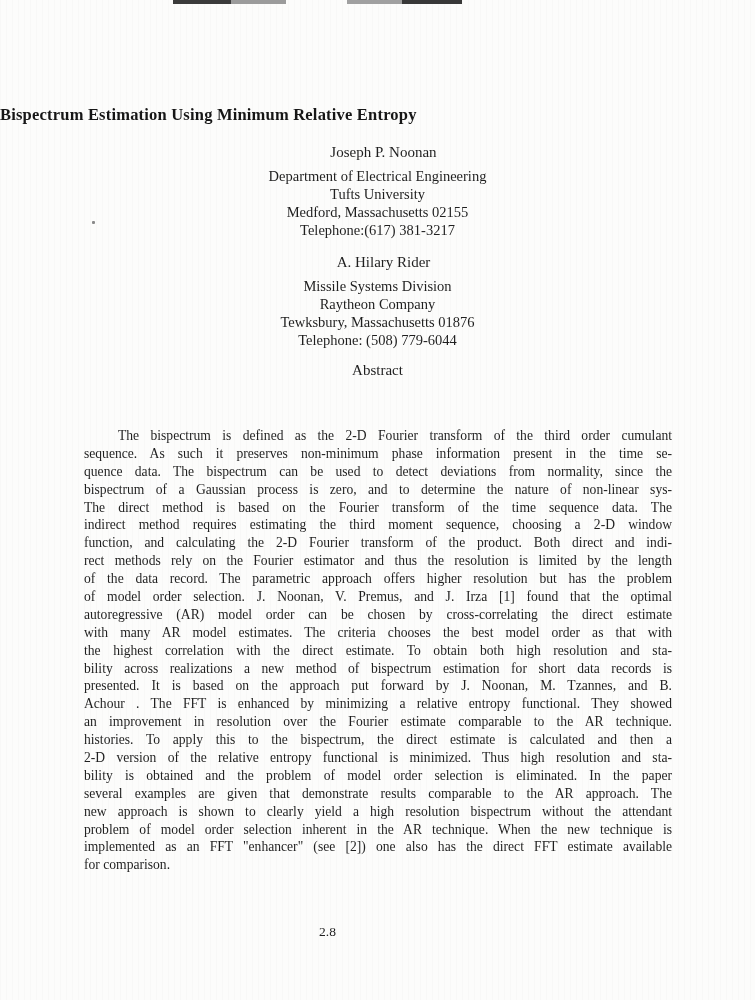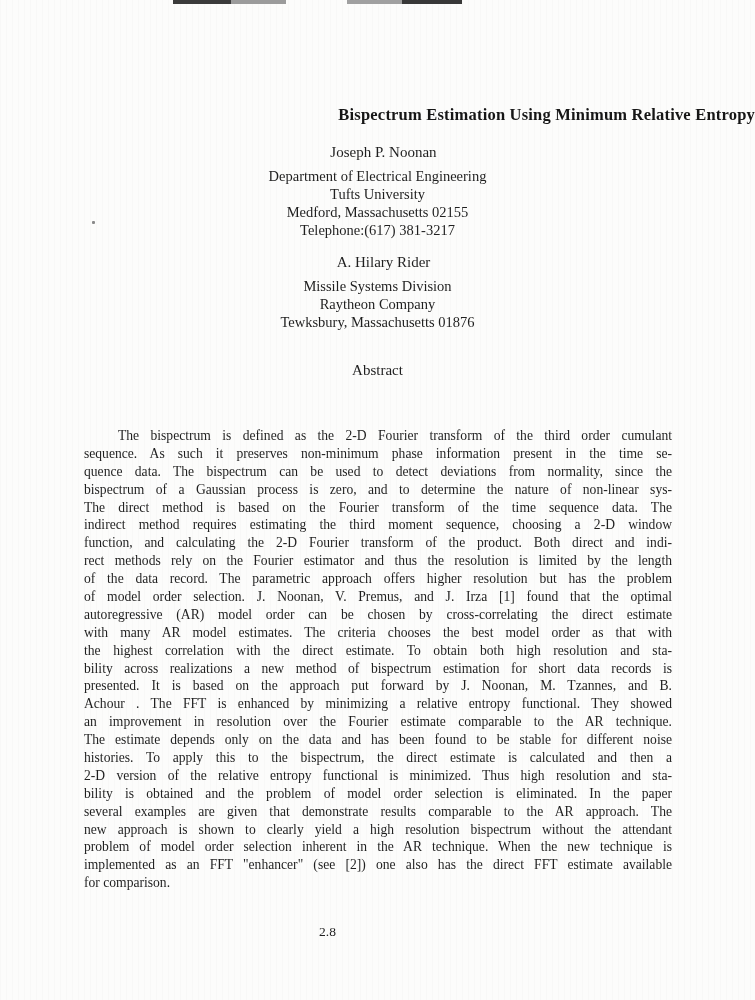--- a/index.html
+++ b/index.html
@@ -18,21 +18,21 @@
   .scan-bar { position: absolute; top: 0; height: 4px; }
   .bar-a-dark  { left: 173px; width: 58px; background: #3b3b3b; }
   .bar-a-gray  { left: 231px; width: 55px; background: #9b9b9b; }
   .bar-b-gray  { left: 347px; width: 55px; background: #a0a0a0; }
   .bar-b-dark  { left: 402px; width: 60px; background: #383838; }
   .speck { position: absolute; left: 92px; top: 221px; width: 3px; height: 3px; background: #8a8a8a; border-radius: 1px; }
 
   .title {
     position: absolute;
     top: 105px; left: 0; width: 755px;
-    text-align: right;
+    text-align: left;
     font-size: 16.5px;
     font-weight: bold;
     letter-spacing: 0.2px;
     color: #161616;
   }
   .author-block { position: absolute; left: 0; width: 755px; text-align: center; }
   .author-1 { top: 144px; }
   .author-2 { top: 254px; }
   .author-name { font-size: 15px; margin-bottom: 6px; padding-left: 12px; }
   .affil-line { font-size: 14.5px; line-height: 18px; }
@@ -88,20 +88,21 @@
     <div class="affil-line">Tufts University</div>
     <div class="affil-line">Medford, Massachusetts 02155</div>
     <div class="affil-line">Telephone:(617) 381-3217</div>
   </div>
 
   <div class="author-block author-2">
     <div class="author-name">A. Hilary Rider</div>
     <div class="affil-line">Missile Systems Division</div>
     <div class="affil-line">Raytheon Company</div>
     <div class="affil-line">Tewksbury, Massachusetts 01876</div>
+    <div class="affil-line">Telephone: (508) 779-6044</div>
   </div>
 
   <div class="abstract-heading">Abstract</div>
 
   <div class="abstract-body">
     <div class="abs-line first">The bispectrum is defined as the 2-D Fourier transform of the third order cumulant</div>
     <div class="abs-line">sequence.  As such it preserves non-minimum phase information present in the time se-</div>
     <div class="abs-line">quence data.  The bispectrum can be used to detect deviations from normality, since the</div>
     <div class="abs-line">bispectrum of a Gaussian process is zero, and to determine the nature of non-linear sys-</div>
     <div class="abs-line">The direct method is based on the Fourier transform of the time sequence data.  The</div>
@@ -110,21 +111,20 @@
     <div class="abs-line">rect methods rely on the Fourier estimator and thus the resolution is limited by the length</div>
     <div class="abs-line">of the data record.  The parametric approach offers higher resolution but has the problem</div>
     <div class="abs-line">of model order selection.  J. Noonan, V. Premus, and J. Irza [1] found that the optimal</div>
     <div class="abs-line">autoregressive (AR) model order can be chosen by cross-correlating the direct estimate</div>
     <div class="abs-line">with many AR model estimates.  The criteria chooses the best model order as that with</div>
     <div class="abs-line">the highest correlation with the direct estimate.  To obtain both high resolution and sta-</div>
     <div class="abs-line">bility across realizations a new method of bispectrum estimation for short data records is</div>
     <div class="abs-line">presented.  It is based on the approach put forward by J. Noonan, M. Tzannes, and B.</div>
     <div class="abs-line">Achour .  The FFT is enhanced by minimizing a relative entropy functional.  They showed</div>
     <div class="abs-line">an improvement in resolution over the Fourier estimate comparable to the AR technique.</div>
-    <div class="abs-line">The estimate depends only on the data and has been found to be stable for different noise</div>
     <div class="abs-line">histories.  To apply this to the bispectrum, the direct estimate is calculated and then a</div>
     <div class="abs-line">2-D version of the relative entropy functional is minimized.  Thus high resolution and sta-</div>
     <div class="abs-line">bility is obtained and the problem of model order selection is eliminated.  In the paper</div>
     <div class="abs-line">several examples are given that demonstrate results comparable to the AR approach.  The</div>
     <div class="abs-line">new approach is shown to clearly yield a high resolution bispectrum without the attendant</div>
     <div class="abs-line">problem of model order selection inherent in the AR technique. When the new technique is</div>
     <div class="abs-line">implemented as an FFT "enhancer" (see [2]) one also has the direct FFT estimate available</div>
     <div class="abs-line last">for comparison.</div>
   </div>
 

